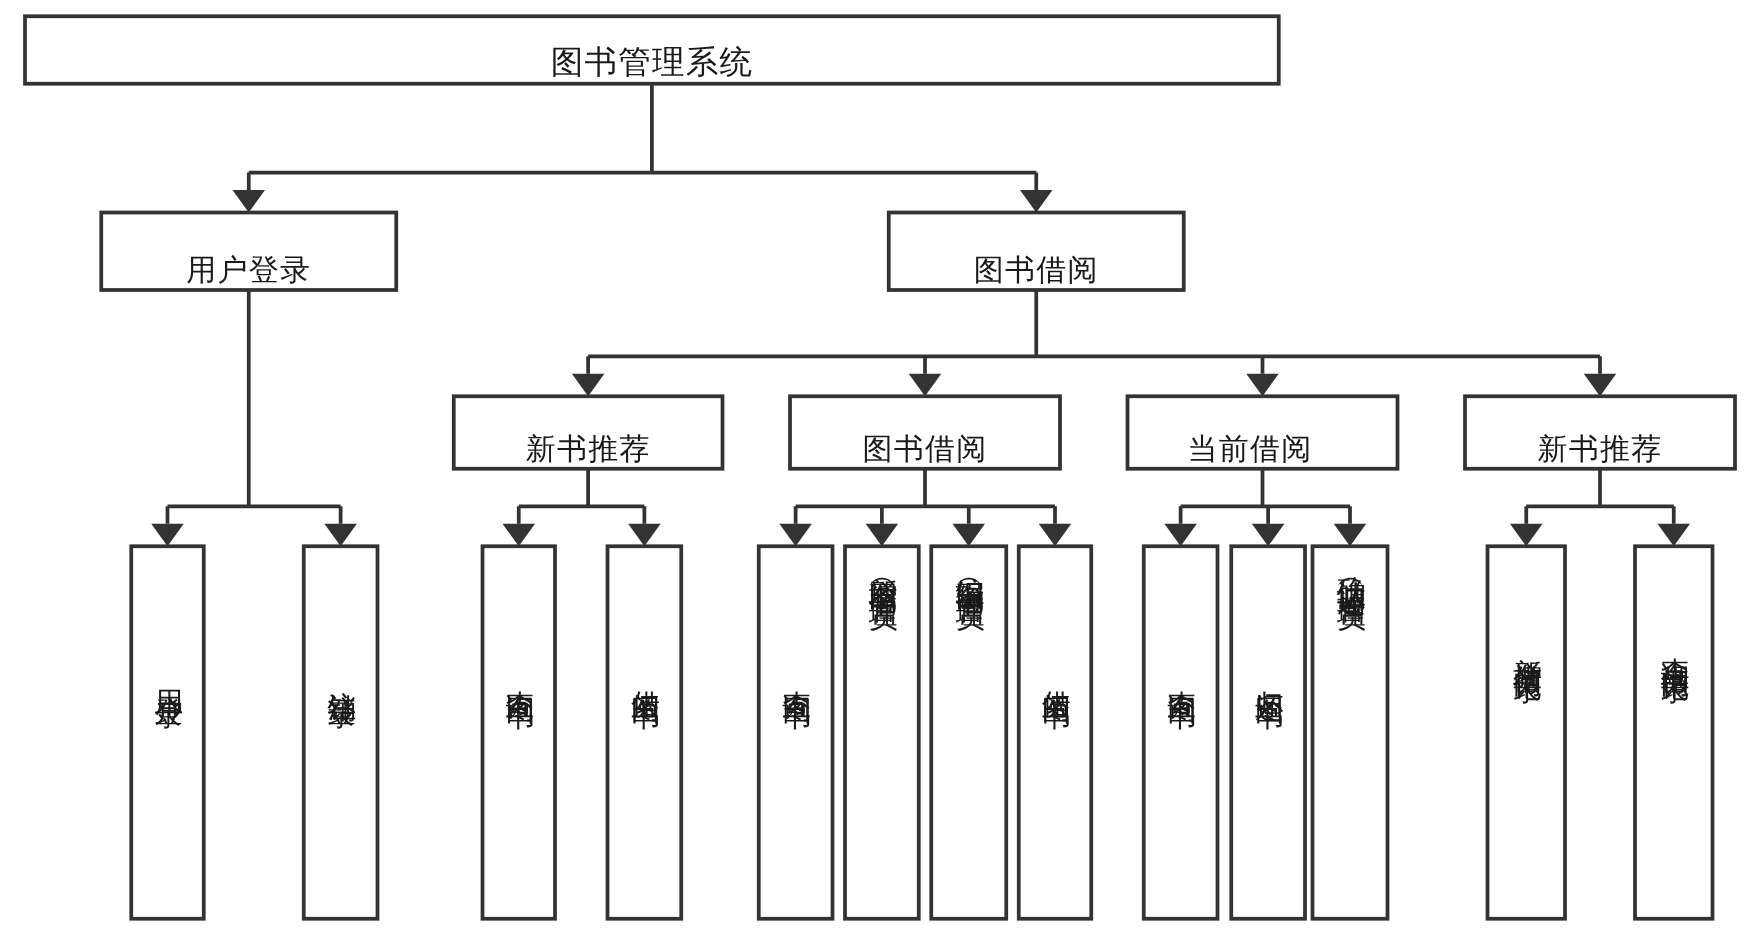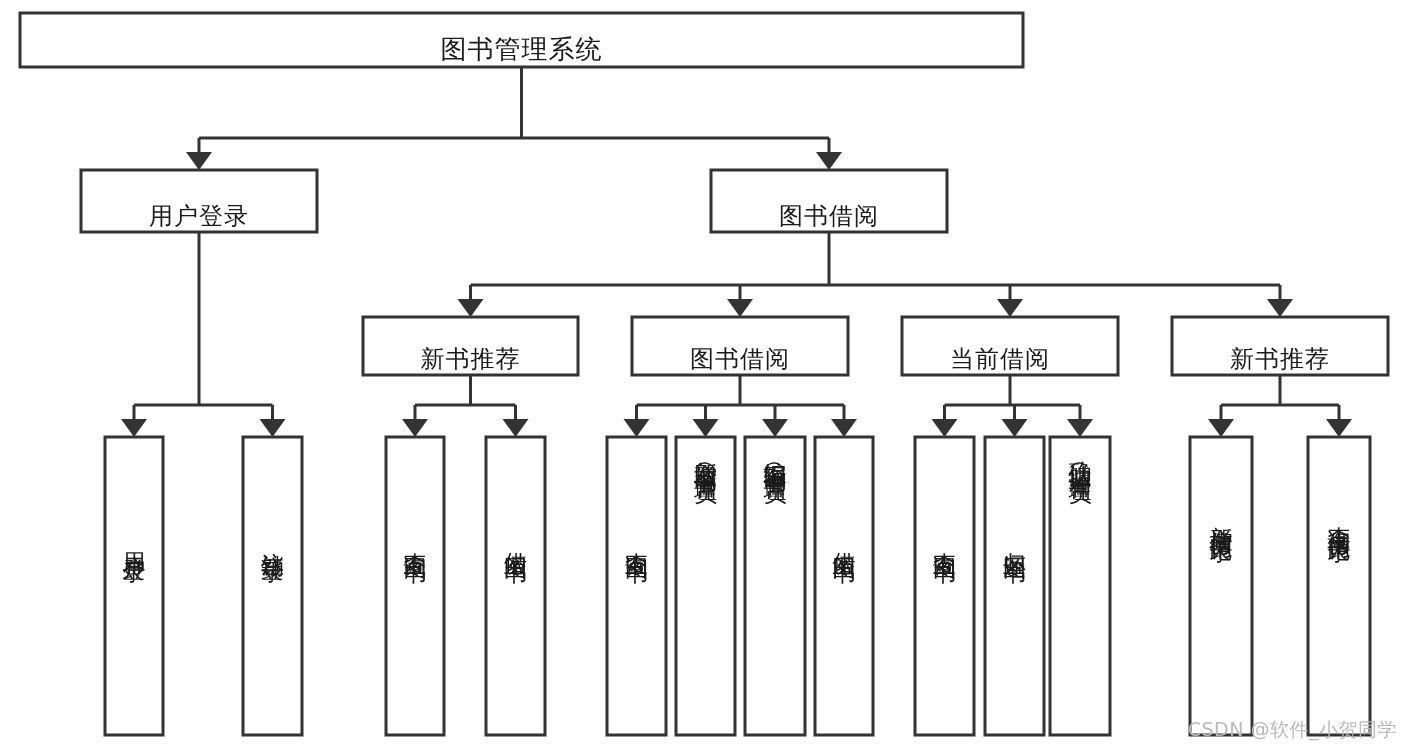--- a/index.html
+++ b/index.html
@@ -219,14 +219,13 @@
       <div class="vtext-wrap" style="left: 1050px; top: 437px; width: 60px; height: 298px;">
         <span class="vtext" style="margin-top: 6px;">确认归还（管理员）</span>
       </div>
       <div class="vtext-wrap" style="left: 1190px; top: 437px; width: 62px; height: 298px;">
         <span class="vtext" style="margin-top: 71px;">新增借阅记录</span>
       </div>
       <div class="vtext-wrap" style="left: 1308px; top: 437px; width: 62px; height: 298px;">
         <span class="vtext" style="margin-top: 71px;">查询借阅记录</span>
       </div>
     </div>
-  <div id="watermark">CSDN @软件_小贺同学</div>
 </div>
 
 </body></html>

